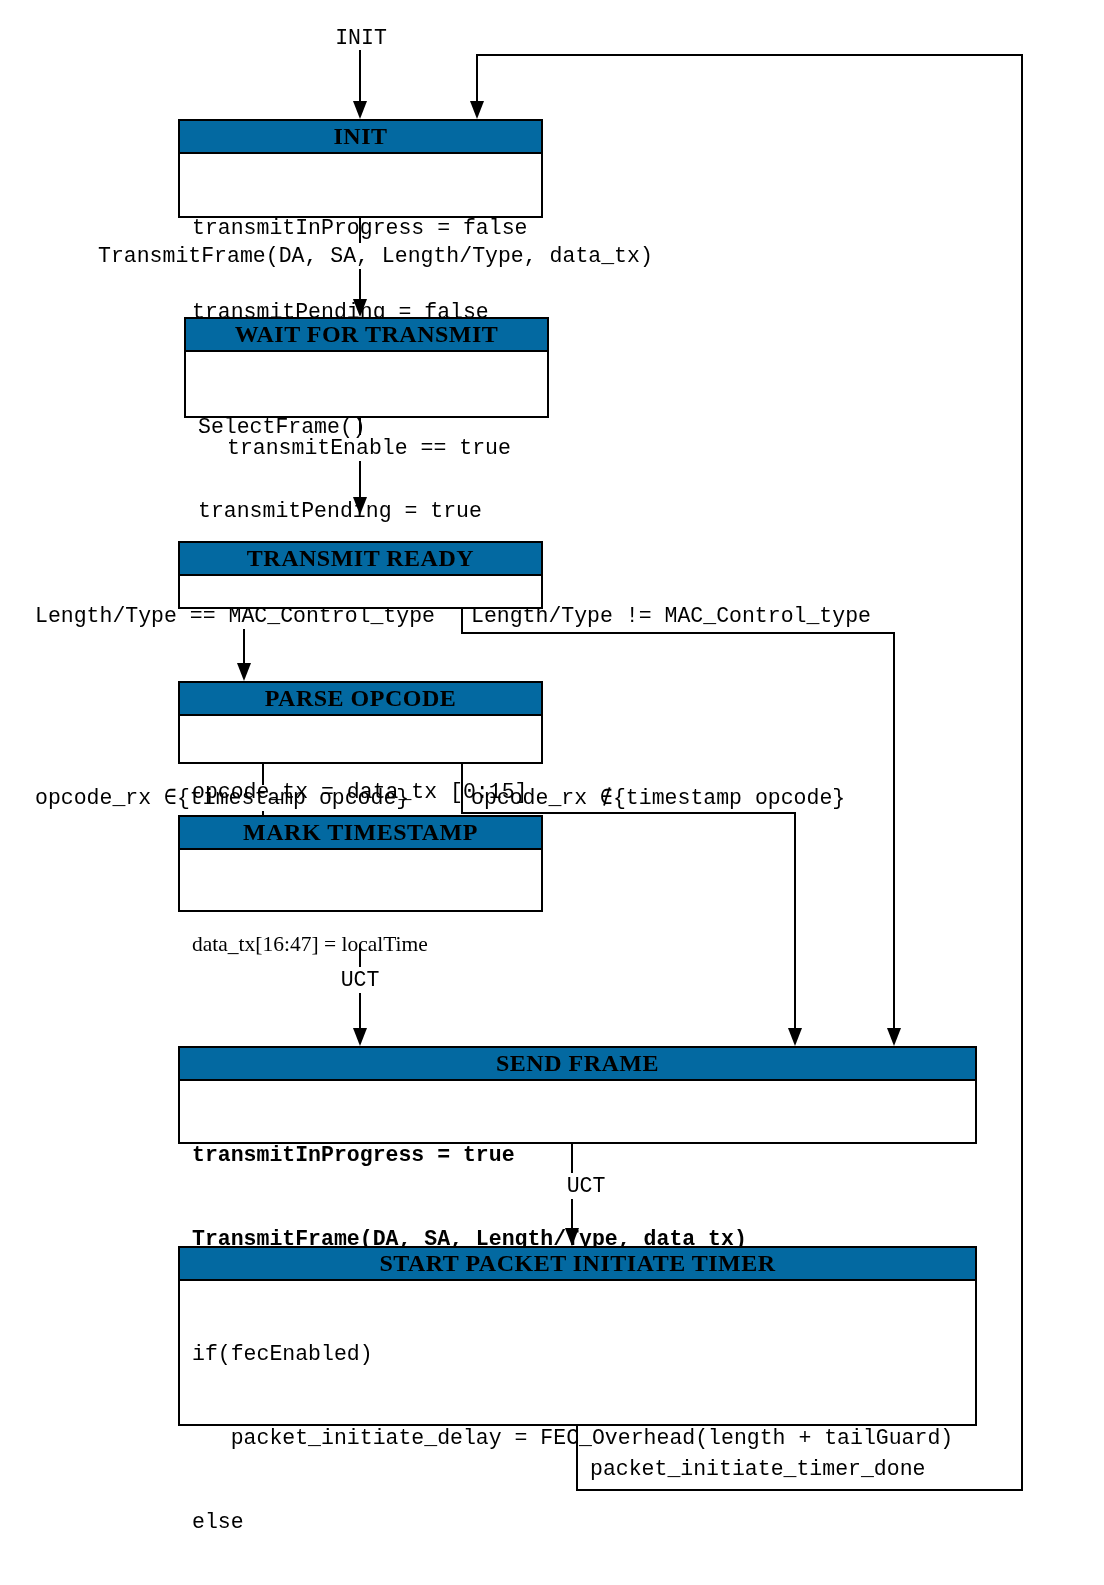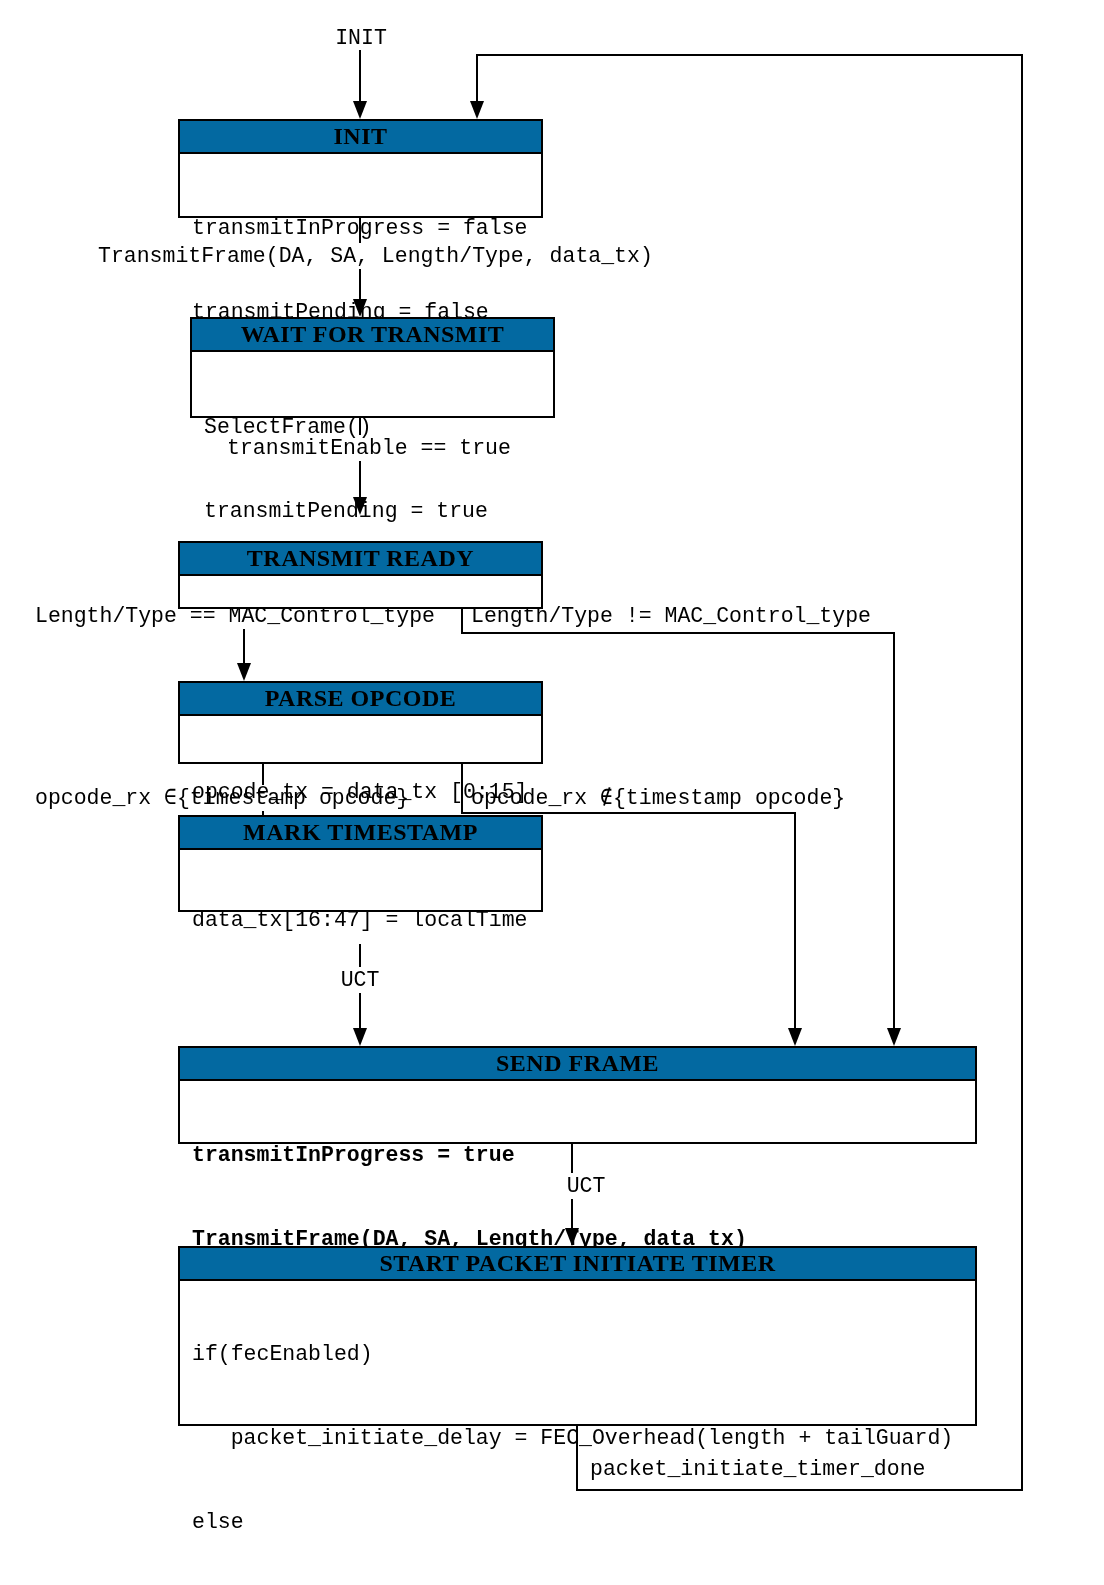--- a/index.html
+++ b/index.html
@@ -77,21 +77,21 @@
   <div class="lbl" style="left:587px;top:1456px;">packet_initiate_timer_done</div>
 
   <div class="state-box" style="left:178px;top:119px;width:365px;height:99px;">
     <div class="state-title">INIT</div>
     <div class="state-body" style="padding-top:4px;">
       <div>transmitInProgress = false</div>
       <div>transmitPending = false</div>
     </div>
   </div>
 
-  <div class="state-box" style="left:190px;top:317px;width:365px;height:101px;">
+  <div class="state-box" style="left:184px;top:317px;width:365px;height:101px;">
     <div class="state-title">WAIT FOR TRANSMIT</div>
     <div class="state-body" style="padding-top:5px;">
       <div>SelectFrame()</div>
       <div>transmitPending = true</div>
     </div>
   </div>
 
   <div class="state-box" style="left:178px;top:541px;width:365px;height:68px;">
     <div class="state-title">TRANSMIT READY</div>
     <div class="state-body"></div>
@@ -99,21 +99,21 @@
 
   <div class="state-box" style="left:178px;top:681px;width:365px;height:83px;">
     <div class="state-title">PARSE OPCODE</div>
     <div class="state-body" style="padding-top:6px;">
       <div>opcode_tx = data_tx [0:15]</div>
     </div>
   </div>
 
   <div class="state-box" style="left:178px;top:815px;width:365px;height:97px;">
     <div class="state-title">MARK TIMESTAMP</div>
-    <div class="state-body" style="padding-top:0;">
+    <div class="state-body" style="padding-top:24px;font-family:Liberation Serif, serif;">
       <div>data_tx[16:47] = localTime</div>
     </div>
   </div>
 
   <div class="state-box" style="left:178px;top:1046px;width:799px;height:98px;">
     <div class="state-title">SEND FRAME</div>
     <div class="state-body" style="padding-top:4px;font-weight:bold;">
       <div>transmitInProgress = true</div>
       <div>TransmitFrame(DA, SA, Length/Type, data_tx)</div>
     </div>

